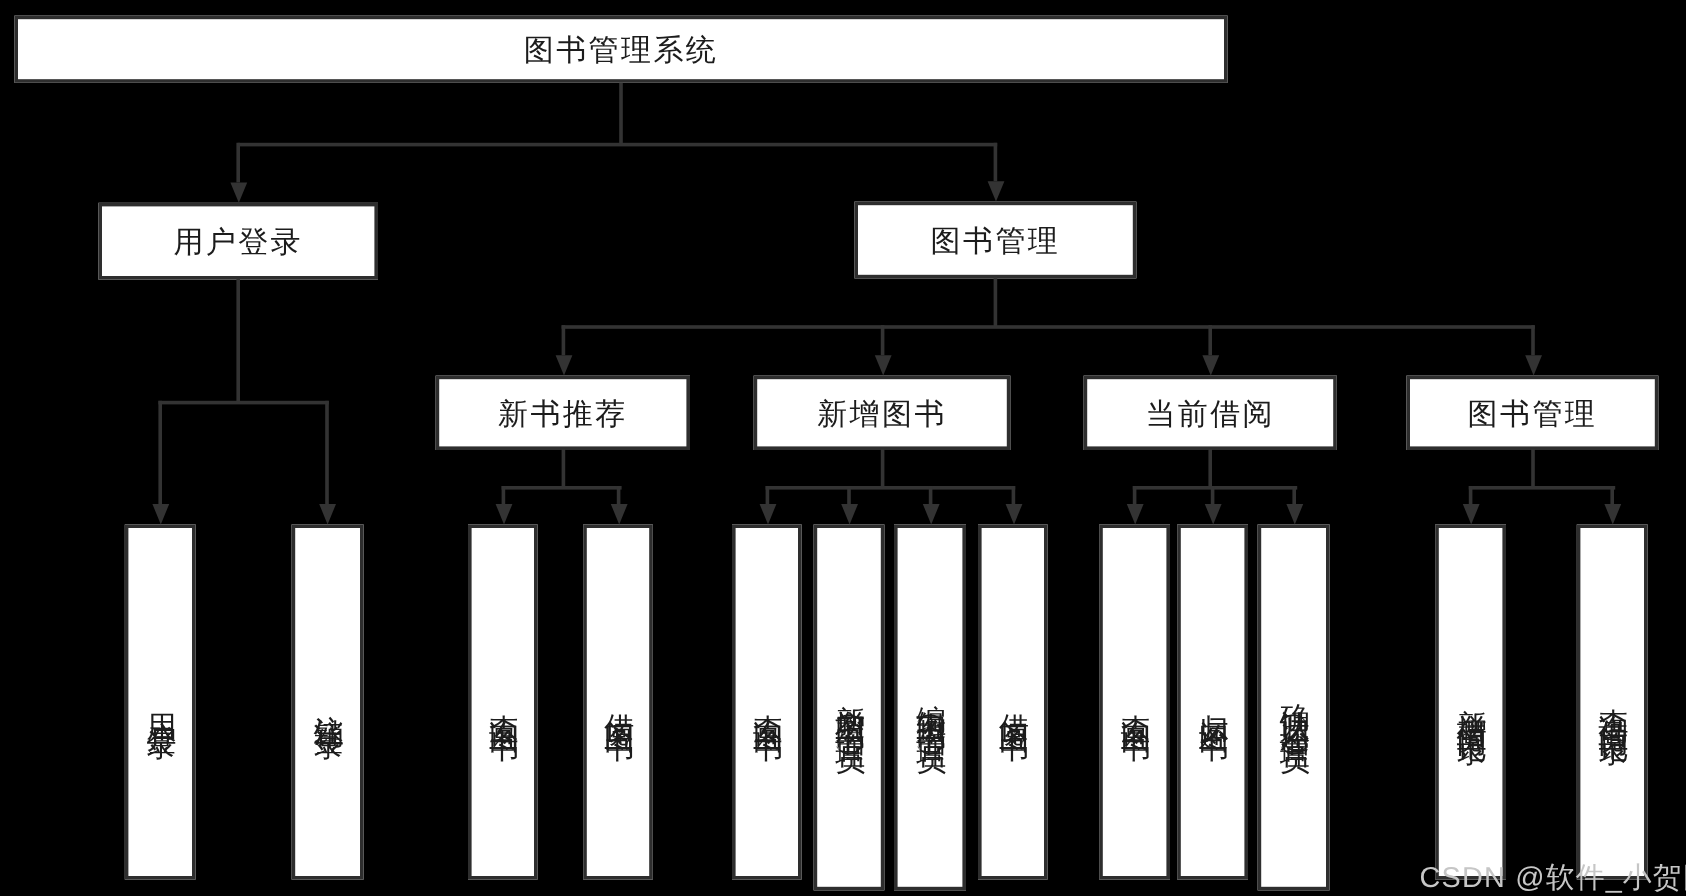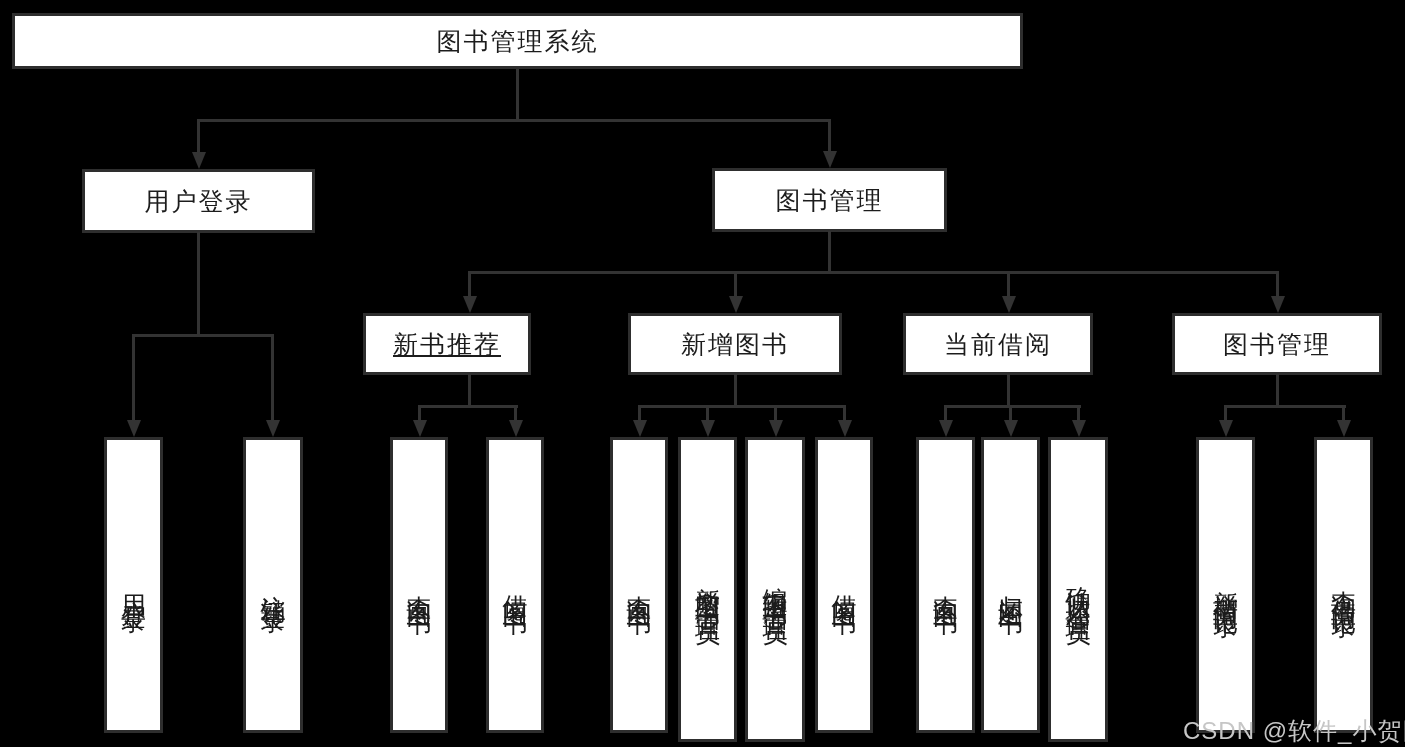--- a/index.html
+++ b/index.html
@@ -75,23 +75,23 @@
 </head>
 <body>
 
 <div class="canvas">
 
   <div class="node h" style="left:12px; top:13px; width:1011px; height:56px;">图书管理系统</div>
 
   <div class="node h" style="left:82px; top:169px; width:233px; height:64px;">用户登录</div>
   <div class="node h" style="left:712px; top:168px; width:235px; height:64px;">图书管理</div>
 
-  <div class="node h" style="left:363px; top:313px; width:168px; height:62px;text-decoration:underline;">新书推荐</div>
+  <div class="node h" style="left:363px; top:313px; width:212px; height:62px;">新书推荐</div>
   <div class="node h" style="left:628px; top:313px; width:214px; height:62px;">新增图书</div>
-  <div class="node h" style="left:903px; top:313px; width:190px; height:62px;">当前借阅</div>
+  <div class="node h" style="left:903px; top:313px; width:211px; height:62px;">当前借阅</div>
   <div class="node h" style="left:1172px; top:313px; width:210px; height:62px;">图书管理</div>
 
   <div class="node v" style="left:104px; top:437px; width:59px; height:296px;">
     <span class="vtext">用户登录</span>
   </div>
   <div class="node v" style="left:243px; top:437px; width:60px; height:296px;">
     <span class="vtext">注销登录</span>
   </div>
 
   <div class="node v" style="left:390px; top:437px; width:58px; height:296px;">

